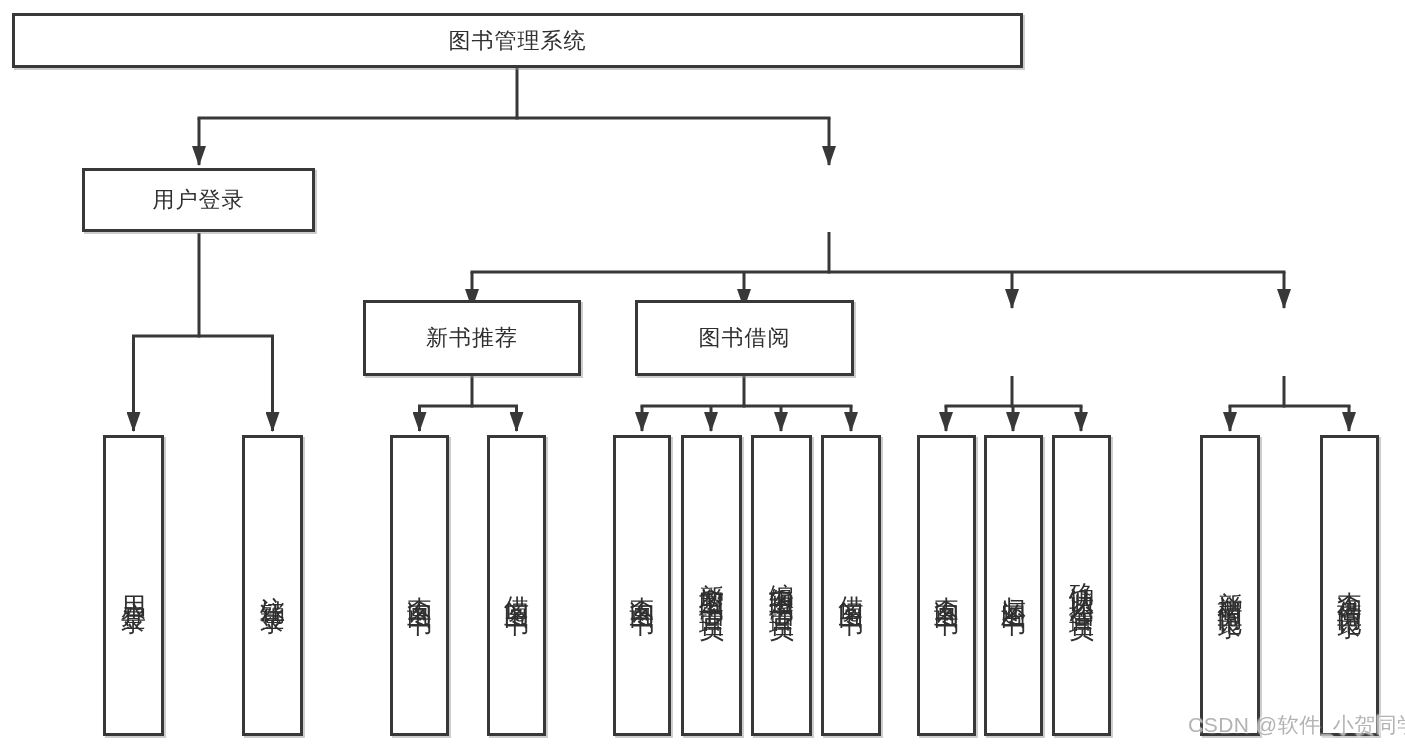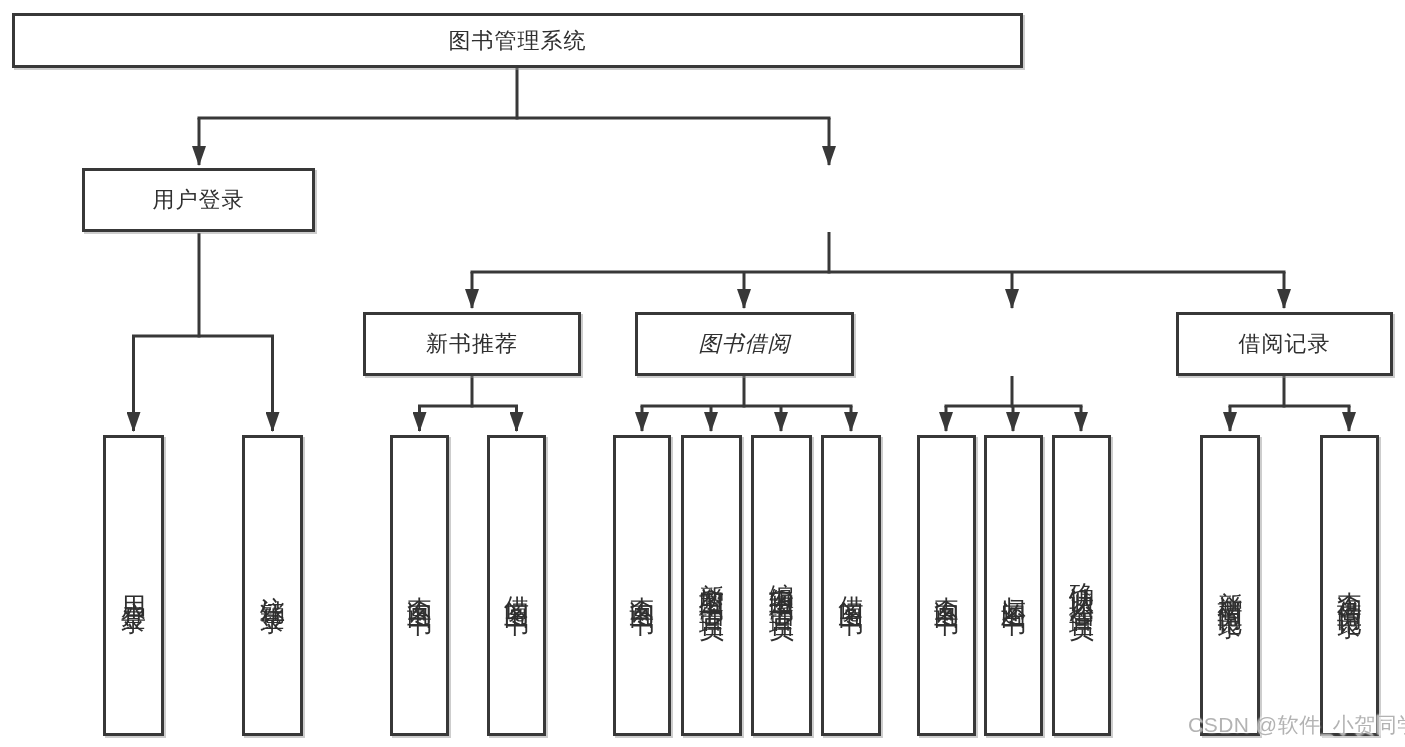--- a/index.html
+++ b/index.html
@@ -28,21 +28,21 @@
     justify-content: center;
     box-shadow: 2px 2px 0 rgba(145,145,145,0.45);
   }
   .box.h span {
     font-size: 22px;
     letter-spacing: 1px;
     white-space: nowrap;
   }
   .box.root  { left: 12px;  top: 13px;  width: 1011px; height: 55px; }
   .box.lvl2  { top: 168px; height: 64px; }
-  .box.lvl3  { top: 312px; height: 64px; }
+  .box.lvl3  { top: 300px; height: 76px; }
   .box.leaf  { top: 435px; height: 301px; }
   .box.leaf span {
     writing-mode: vertical-rl;
     text-orientation: mixed;
     font-size: 25px;
     letter-spacing: 5px;
     line-height: 1;
   }
   .watermark {
     position: absolute;
@@ -124,25 +124,22 @@
     <span>图书管理系统</span>
   </div>
 
   <div class="box h lvl2" style="left:82px; width:233px;">
     <span>用户登录</span>
   </div>
 
   <div class="box h lvl3" style="left:363px; width:218px;">
     <span>新书推荐</span>
   </div>
-  <div class="box h lvl3" style="left:635px; width:219px;font-style:italic;">
+  <div class="box h lvl3" style="left:635px; width:219px;">
     <span>图书借阅</span>
-  </div>
-  <div class="box h lvl3" style="left:1176px; width:217px;">
-    <span>借阅记录</span>
   </div>
 
   <div class="box leaf" style="left:103px; width:61px;">
     <span>用户登录</span>
   </div>
   <div class="box leaf" style="left:242px; width:61px;">
     <span>注销登录</span>
   </div>
 
   <div class="box leaf" style="left:390px; width:59px;">

